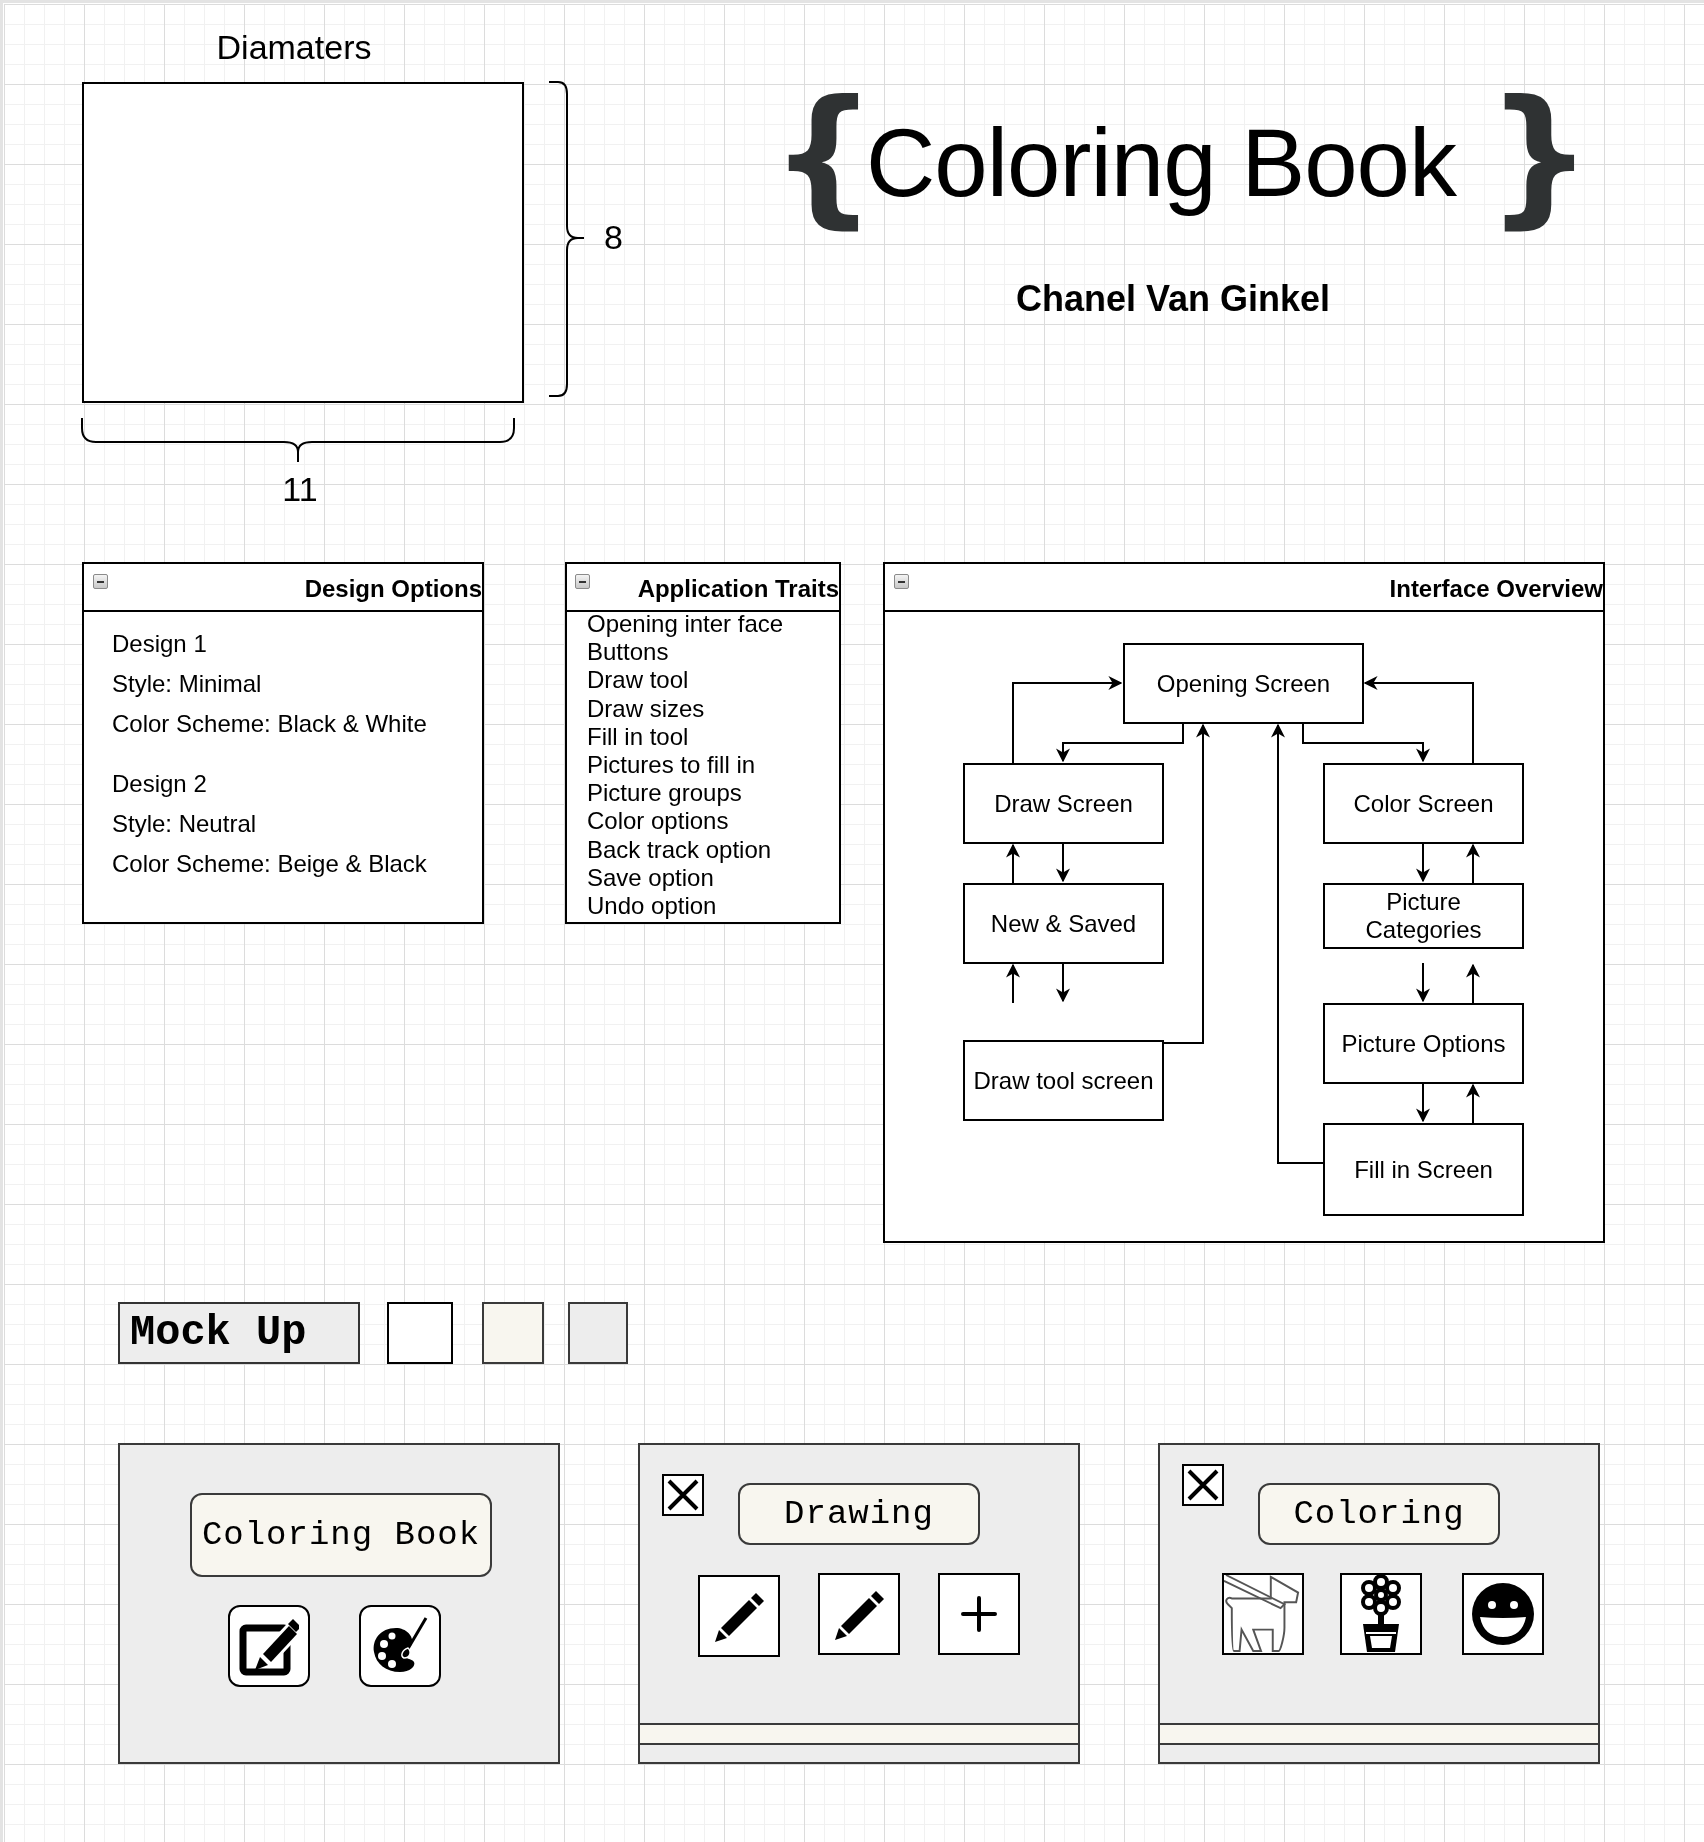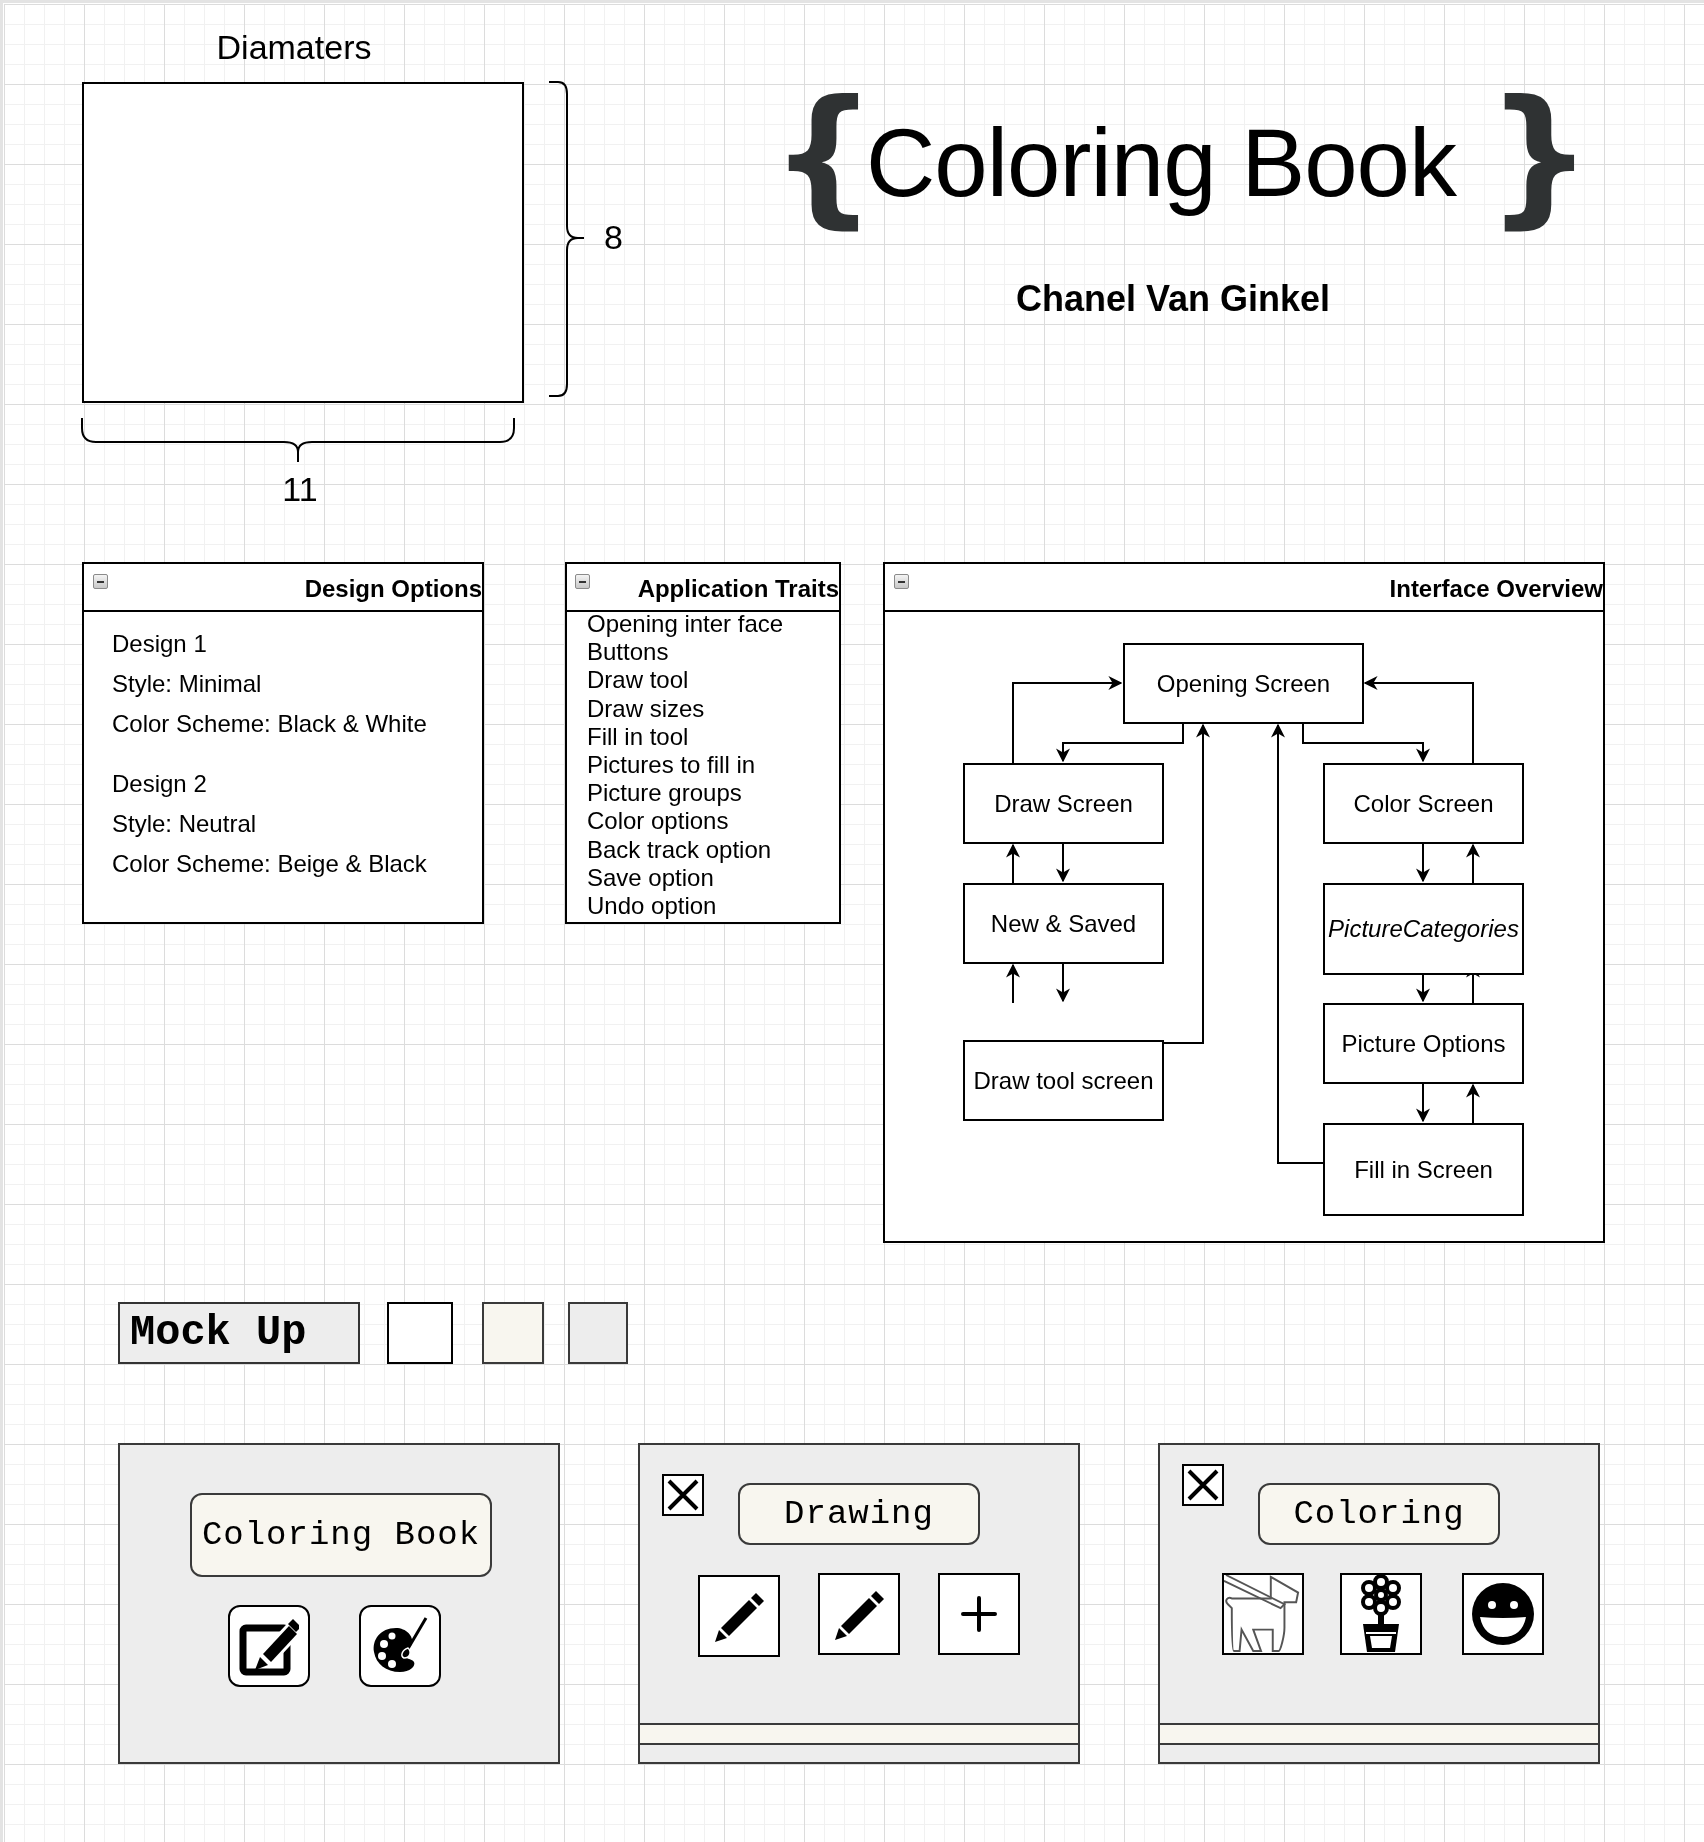--- a/index.html
+++ b/index.html
@@ -168,21 +168,21 @@
 </div>
 <div class="node" style="left:963px;top:883px;width:201px;height:81px;">
   <span>New &amp; Saved</span>
 </div>
 <div class="node" style="left:963px;top:1003px;width:201px;height:81px;margin-top:37px;">
   <span>Draw tool screen</span>
 </div>
 <div class="node" style="left:1323px;top:763px;width:201px;height:81px;">
   <span>Color Screen</span>
 </div>
-<div class="node" style="left:1323px;top:883px;width:201px;height:92px;flex-direction:row;font-style:italic;">
+<div class="node" style="left:1323px;top:883px;width:201px;height:66px;flex-direction:column;">
   <span>Picture</span>
   <span>Categories</span>
 </div>
 <div class="node" style="left:1323px;top:1003px;width:201px;height:81px;">
   <span>Picture Options</span>
 </div>
 <div class="node" style="left:1323px;top:1123px;width:201px;height:93px;">
   <span>Fill in Screen</span>
 </div>
 

